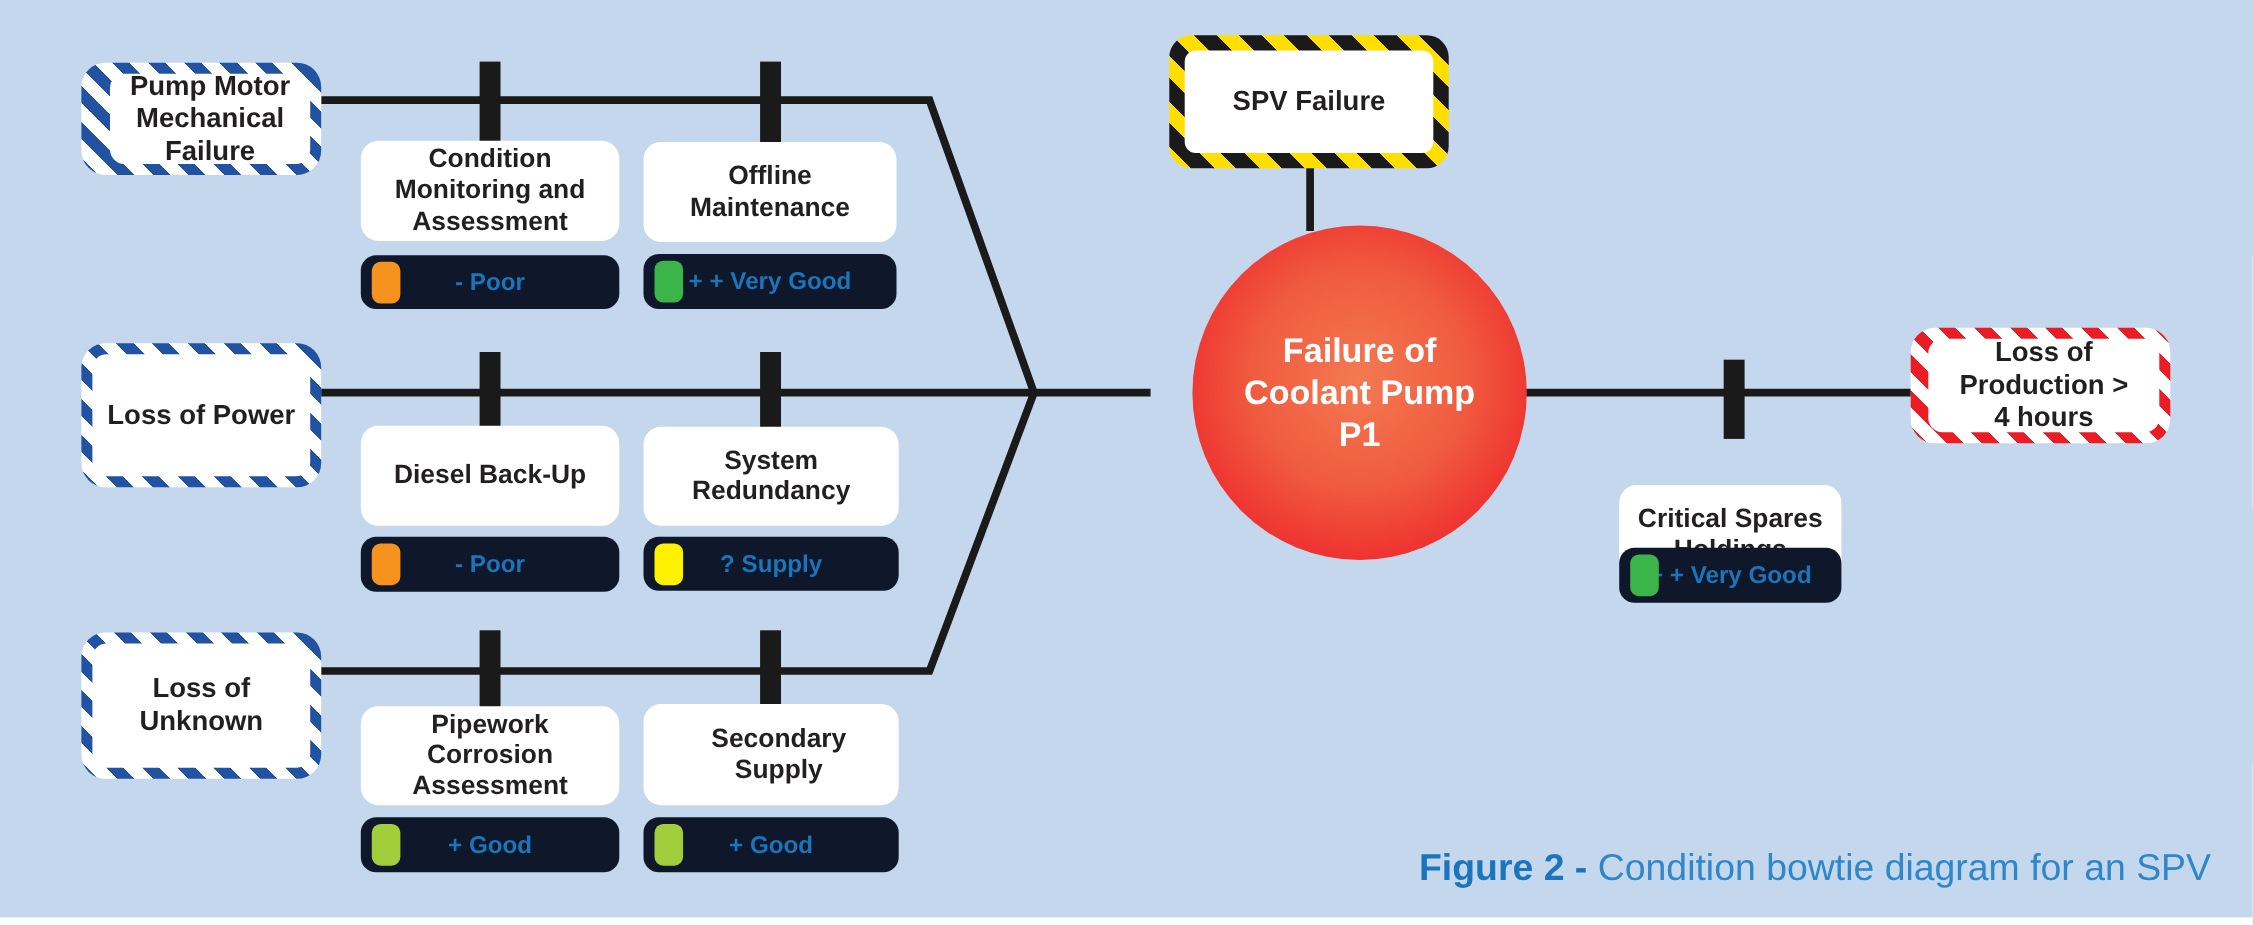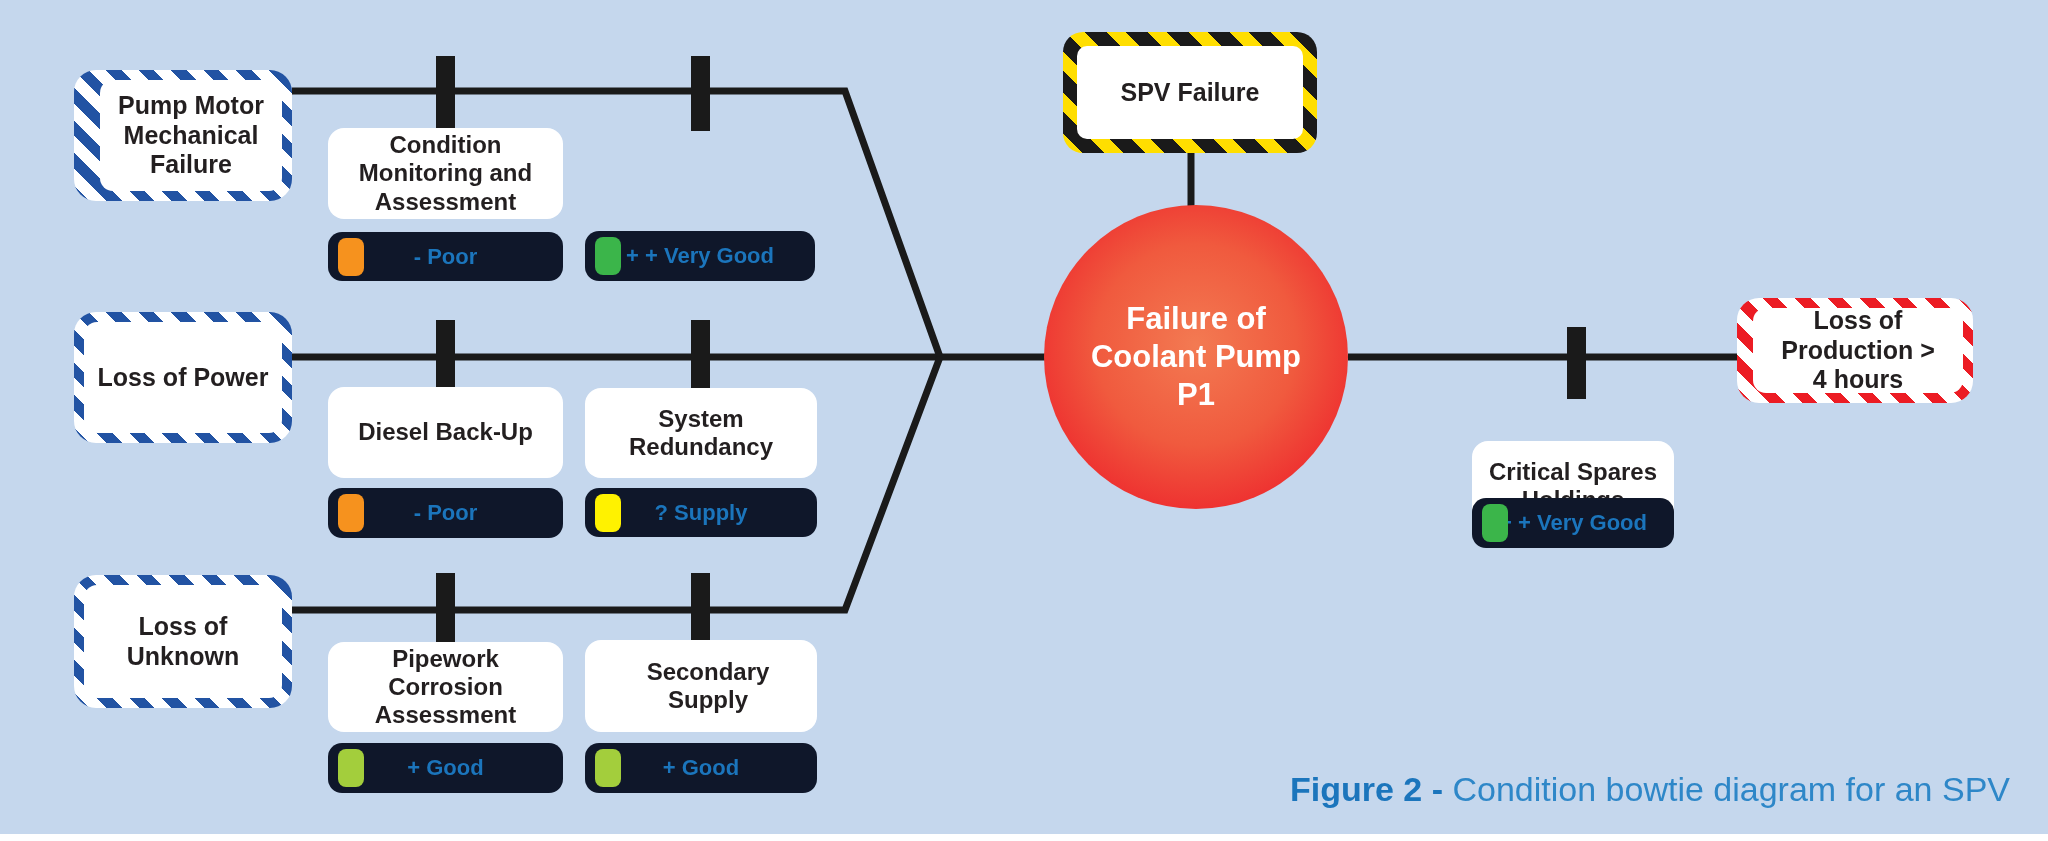--- a/index.html
+++ b/index.html
@@ -63,21 +63,21 @@
       <rect x="436" y="56" width="19" height="74"></rect>
       <rect x="691" y="56" width="19" height="75"></rect>
       <rect x="436" y="320" width="19" height="69"></rect>
       <rect x="691" y="320" width="19" height="70"></rect>
       <rect x="436" y="573" width="19" height="71"></rect>
       <rect x="691" y="573" width="19" height="69"></rect>
       <rect x="1567" y="327" width="19" height="72"></rect>
     </g>
   </svg>
 
-  <div class="stripe-box stripe-blue" style="left:74px;top:70px;width:218px;height:131px;padding-left:26px;">
+  <div class="stripe-box stripe-blue" style="left:74px;top:57px;width:218px;height:102px;padding-left:26px;">
     <div class="inner">
         <span style="width:160px">Pump Motor Mechanical Failure</span>
       </div>
   </div>
   <div class="stripe-box stripe-blue" style="left:74px;top:312px;width:218px;height:131px;">
     <div class="inner">
         <span style="width:180px">Loss of Power</span>
       </div>
   </div>
   <div class="stripe-box stripe-blue" style="left:74px;top:575px;width:218px;height:133px;">
@@ -85,32 +85,35 @@
         <span style="width:180px">Loss of Unknown</span>
       </div>
   </div>
 
   <div class="stripe-box stripe-hazard" style="left:1063px;top:32px;width:254px;height:121px;">
     <div class="inner">
         <span>SPV Failure</span>
       </div>
   </div>
 
-  <div id="top-event" style="left:1044px;top:205px;width:304px;height:304px;">
+  <div id="top-event" style="left:1084px;top:205px;width:304px;height:304px;">
     <span class="label">Failure of Coolant Pump P1</span>
   </div>
 
   <div class="stripe-box stripe-red" style="left:1737px;top:298px;width:236px;height:105px;padding-left:16px;">
     <div class="inner">
         <span style="width:160px">Loss of Production &gt; 4 hours</span>
       </div>
   </div>
 
   <div class="barrier-box" style="left:328px;top:128px;width:235px;height:91px;">
     <span>Condition Monitoring and Assessment</span>
+  </div>
+  <div class="barrier-box" style="left:585px;top:129px;width:230px;height:91px;">
+    <span style="width:170px">Offline Maintenance</span>
   </div>
   <div class="barrier-box" style="left:328px;top:387px;width:235px;height:91px;">
     <span>Diesel Back-Up</span>
   </div>
   <div class="barrier-box" style="left:585px;top:388px;width:232px;height:90px;">
     <span style="width:160px">System Redundancy</span>
   </div>
   <div class="barrier-box" style="left:328px;top:642px;width:235px;height:90px;">
     <span>Pipework Corrosion Assessment</span>
   </div>

